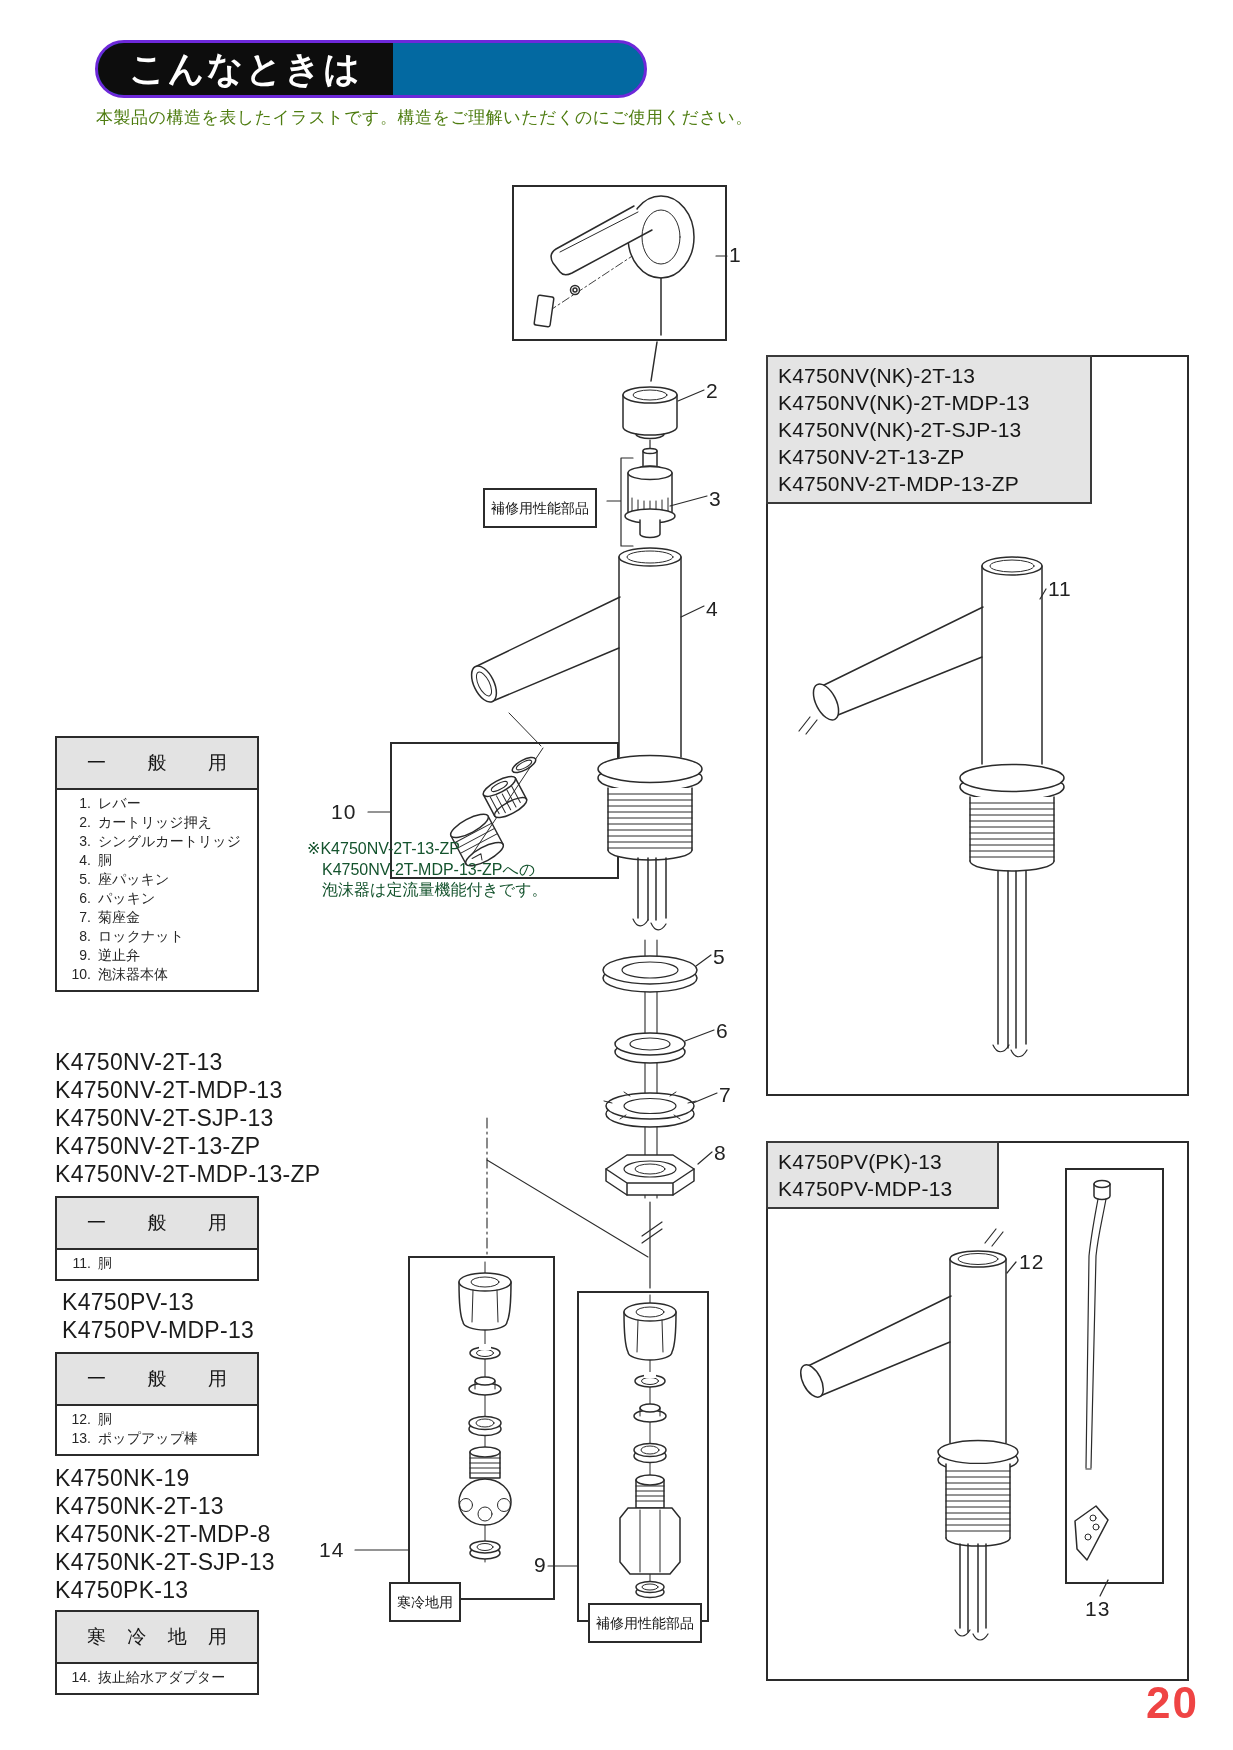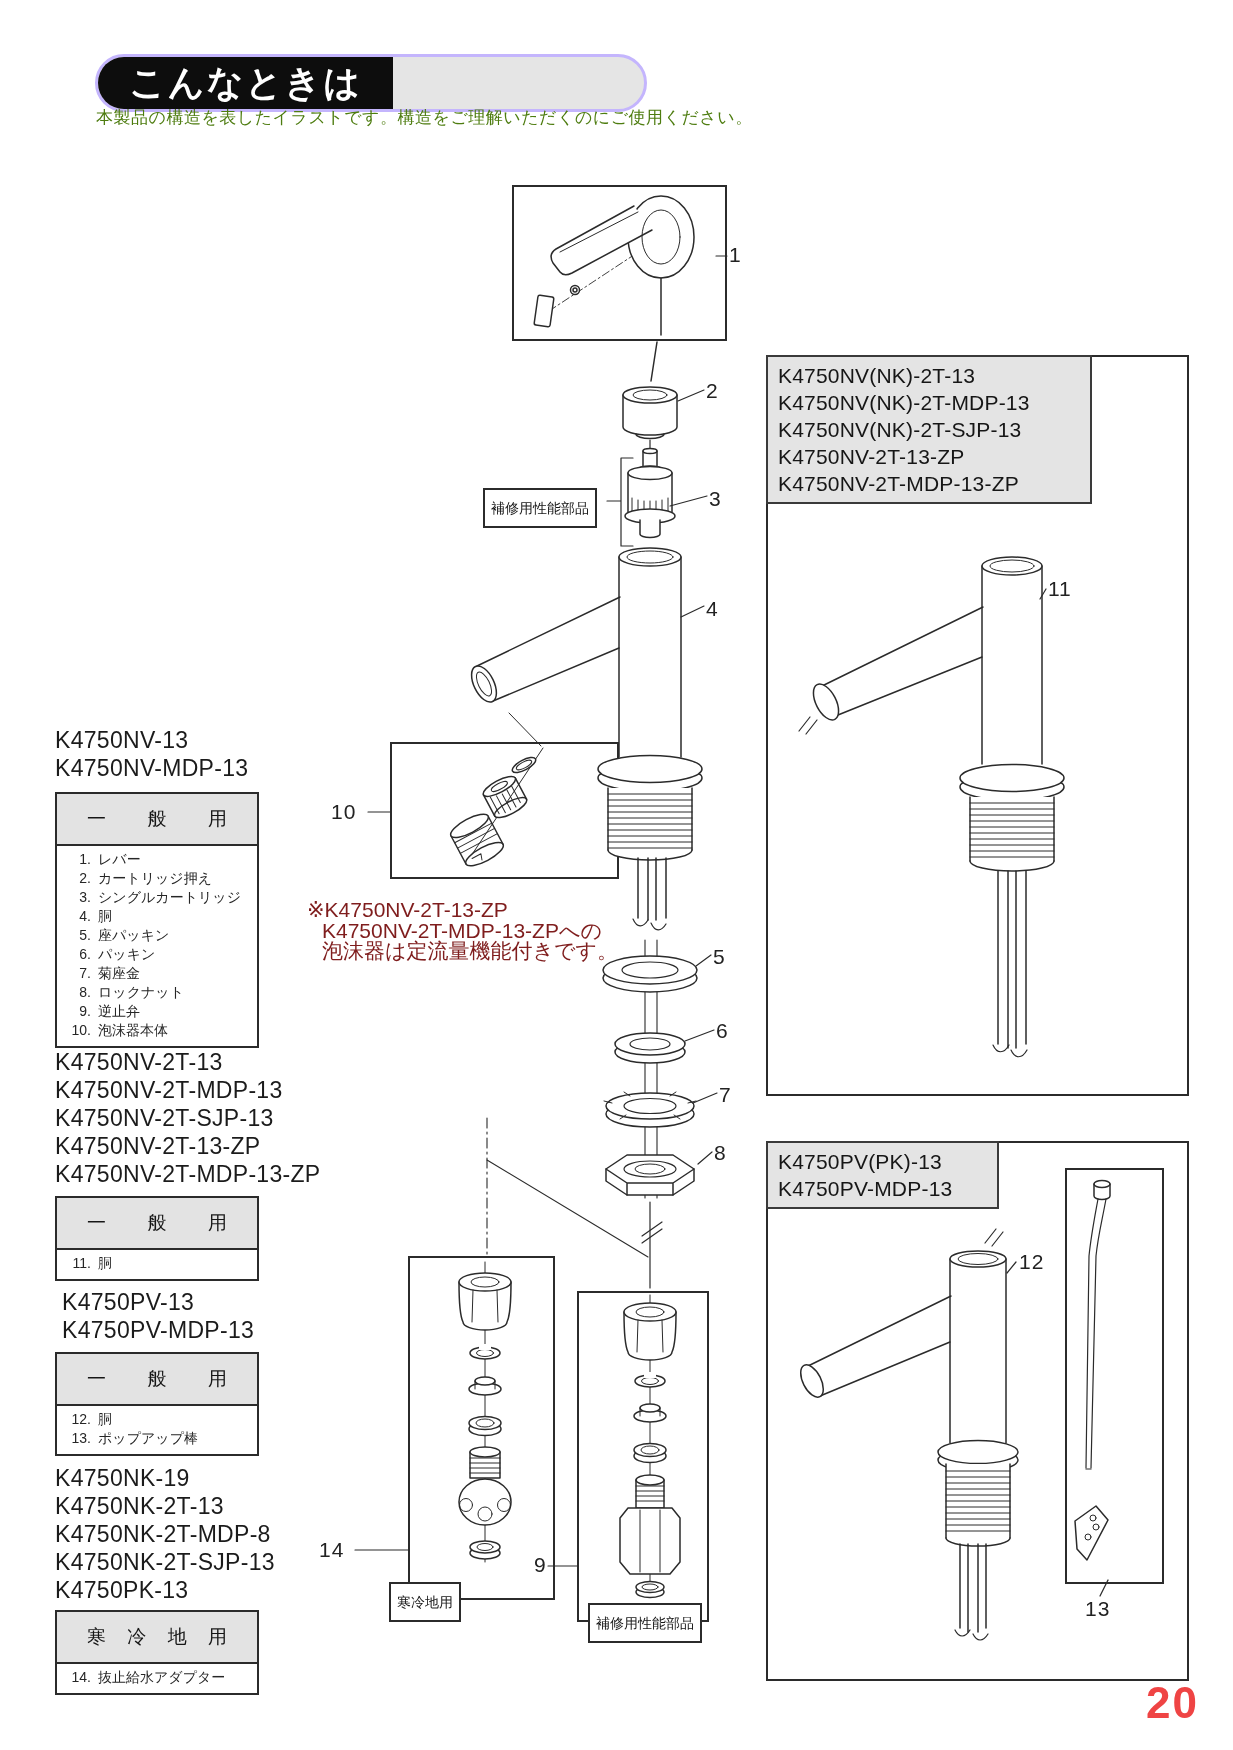--- a/index.html
+++ b/index.html
@@ -1,20 +1,20 @@
 <!DOCTYPE html>
 <html><head>
 <meta charset="utf-8">
 <style>
   html,body{margin:0;padding:0;background:#fff}
   .page{position:relative;width:1233px;height:1750px;background:#fff;overflow:hidden;
         font-family:"Liberation Sans","DejaVu Sans",sans-serif;color:#161616}
   
-  .hdr{position:absolute;left:95px;top:54px;width:546px;height:52px;border:3px solid #c4b5fd;
-       border-radius:30px;display:flex;overflow:hidden;background:#e5e5e5;z-index:4}
+  .hdr{position:absolute;left:95px;top:40px;width:546px;height:52px;border:3px solid #6d28d9;
+       border-radius:30px;display:flex;overflow:hidden;background:#0369a1;z-index:4}
   .hdr .badge{width:295px;background:#0d0d0d;color:#fff;font-size:36px;font-weight:bold;
        display:flex;align-items:center;justify-content:center;letter-spacing:2px}
   .hdr .ttl{flex:1;display:flex;align-items:center;justify-content:center;font-size:29px;
        font-weight:bold;color:#0d0d0d;letter-spacing:1px}
   .intro{position:absolute;left:96px;top:106px;font-size:17px;letter-spacing:.5px;color:#4d7c0f;z-index:4}
   
   .group{position:absolute;z-index:4}
   .models div{font-size:23px;line-height:28px;letter-spacing:.3px;color:#1b1b1b;white-space:nowrap}
   .ptable{width:200px;border:2px solid #2b2b2b;background:#fff}
   .thead{height:28px;line-height:28px;background:#e3e3e3;border-bottom:2px solid #2b2b2b;
@@ -23,21 +23,21 @@
   .trow{display:flex;font-size:14px;line-height:19px;color:#262626}
   .trow .no{width:34px;text-align:right;flex:none}
   .trow .nm{padding-left:7px;white-space:nowrap}
   
   .obox{position:absolute;border:2px solid #2b2b2b;z-index:1}
   .graybox{position:absolute;border:2px solid #3a3a3a;background:#e4e4e4;padding:5px 10px;
            font-size:21px;line-height:27px;color:#161616;letter-spacing:.2px;z-index:3;white-space:nowrap}
   .taglabel{position:absolute;border:2px solid #2b2b2b;background:#fff;font-size:14px;
             padding:11px 6px;color:#161616;white-space:nowrap;z-index:3;line-height:1}
   .pnum{position:absolute;font-size:21px;color:#222;letter-spacing:1px;z-index:3}
-  .note{position:absolute;left:307px;top:900px;font-size:21px;line-height:20.5px;color:#7f1d1d;z-index:3}
+  .note{position:absolute;left:307px;top:839px;font-size:16px;line-height:20.5px;color:#14532d;z-index:3}
   .note .ind{padding-left:15px}
   .pg{position:absolute;left:1146px;top:1678px;font-size:44px;font-weight:bold;color:#ef4444;
       letter-spacing:2px;z-index:4}
   svg.art{position:absolute;left:0;top:0;z-index:2}
 </style>
 </head>
 <body>
 
 <div class="page">
 
@@ -311,24 +311,20 @@
   <span class="pnum" style="left:1085px;top:1597px">13</span>
   <span class="pnum" style="left:319px;top:1538px">14</span>
 
   <div class="note">
     <div>※K4750NV-2T-13-ZP</div>
     <div class="ind">K4750NV-2T-MDP-13-ZPへの</div>
     <div class="ind">泡沫器は定流量機能付きです。</div>
   </div>
 
   <div class="group" style="left:55px;top:726px">
-    <div class="models">
-      <div>K4750NV-13</div>
-      <div>K4750NV-MDP-13</div>
-    </div>
     <div class="ptable" style="margin-top:10px">
       <div class="thead">一般用</div>
       <div class="tbody">
         <div class="trow">
             <span class="no">1.</span>
             <span class="nm">レバー</span>
           </div>
         <div class="trow">
             <span class="no">2.</span>
             <span class="nm">カートリッジ押え</span>

